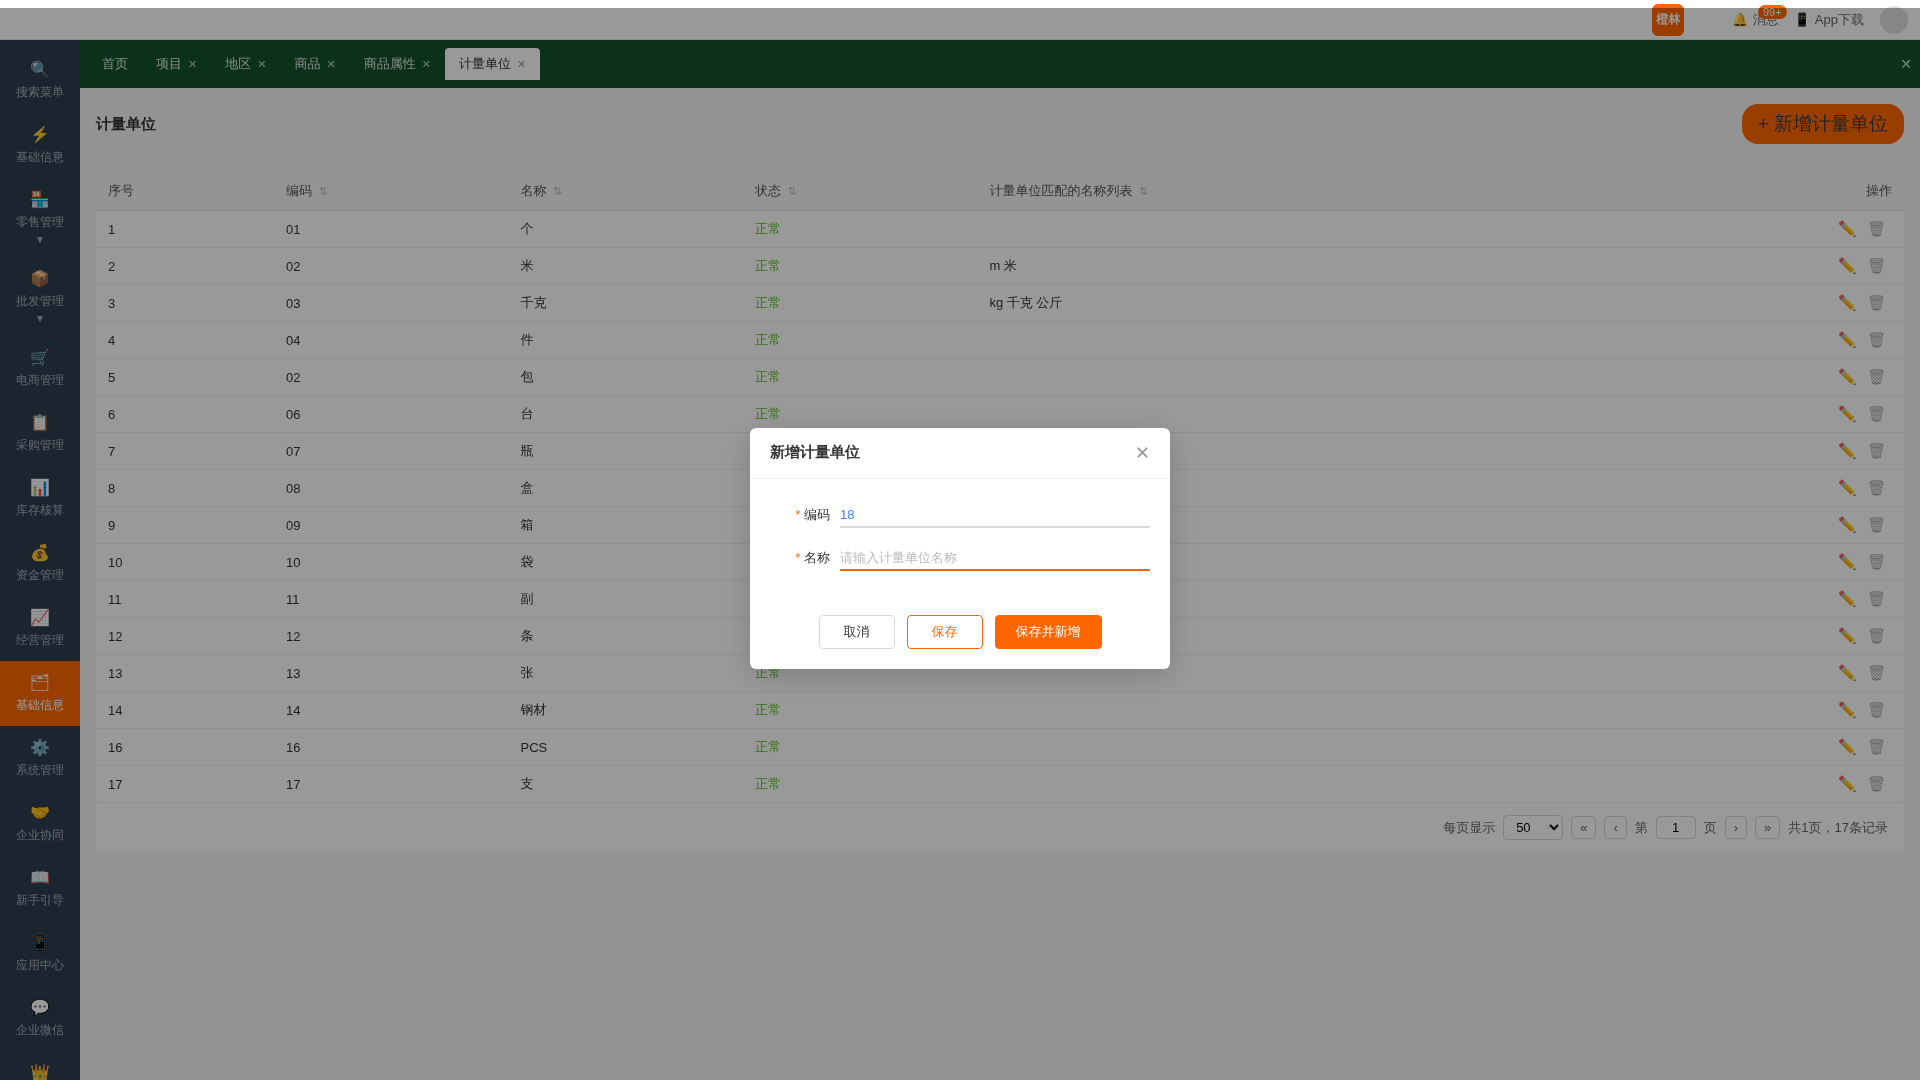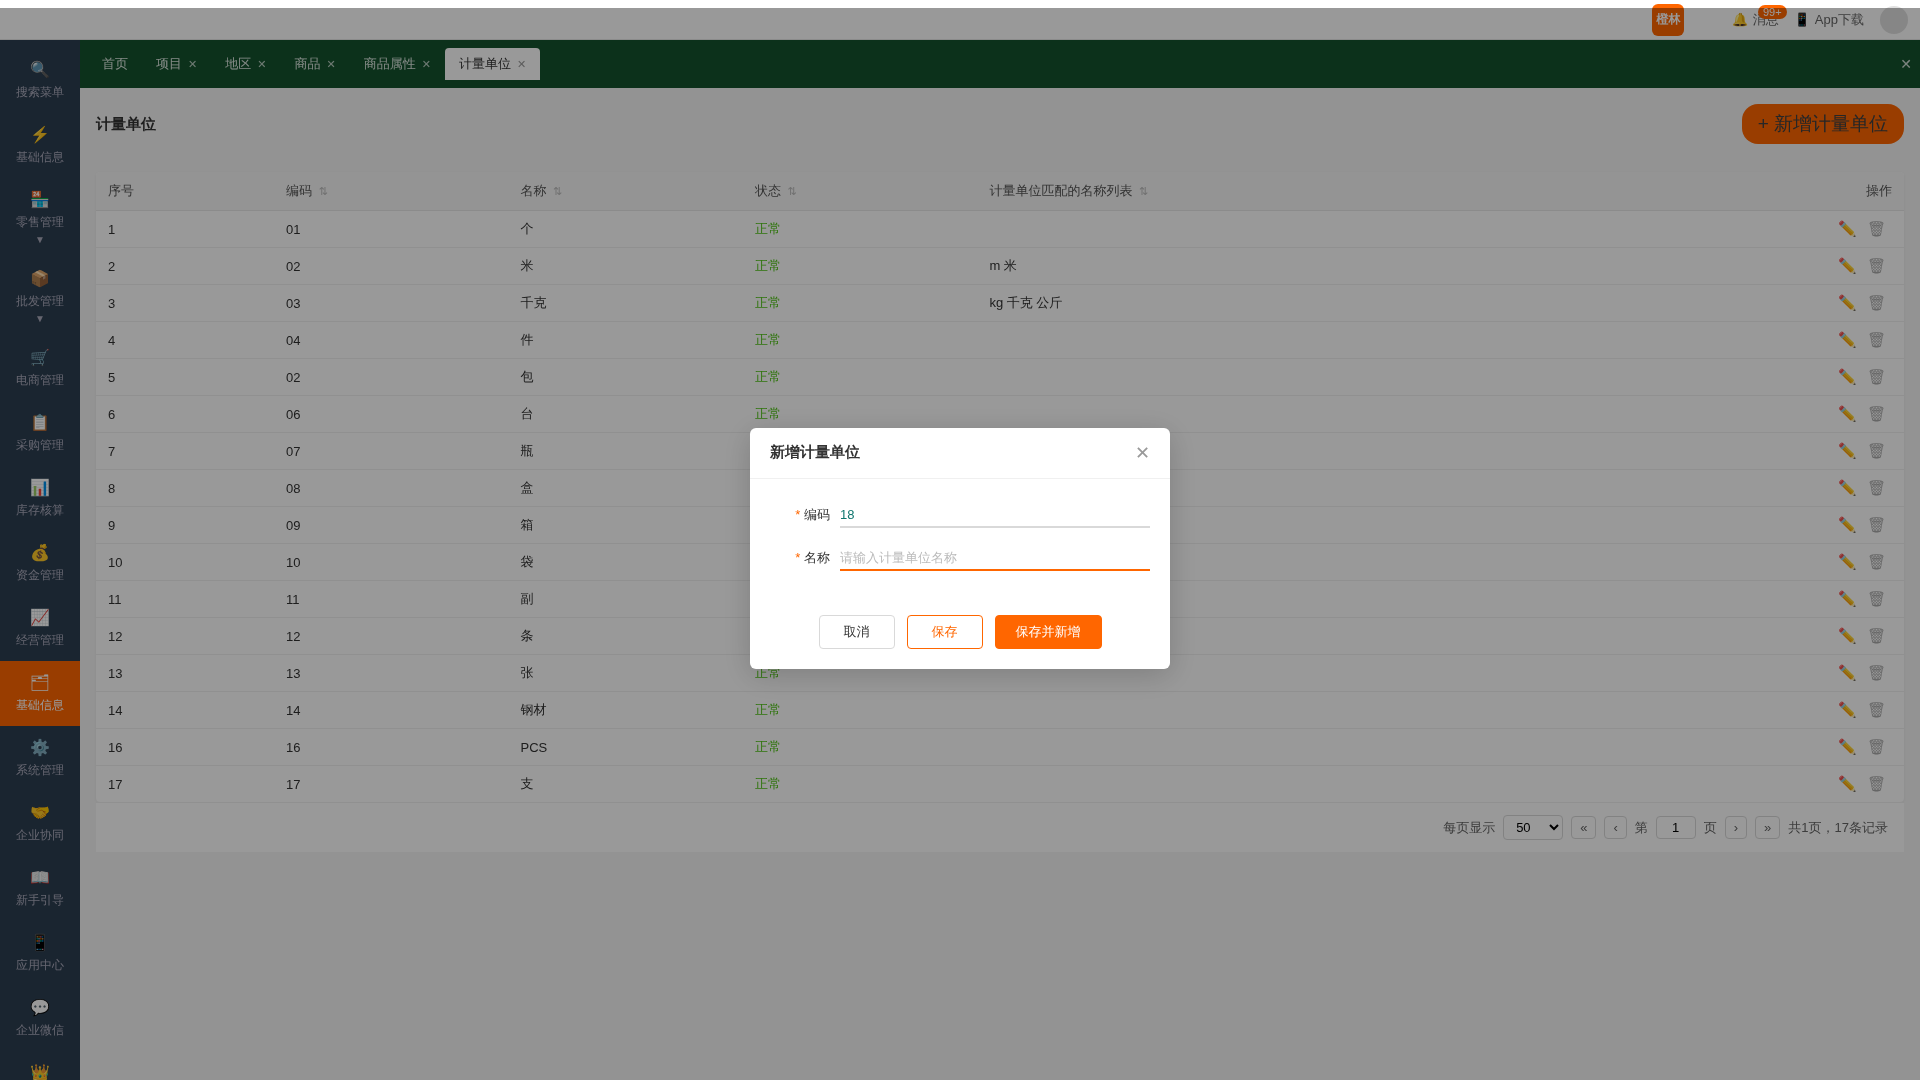--- a/index.html
+++ b/index.html
@@ -62,21 +62,21 @@
     .overlay { position: fixed; top: 8px; left: 0; width: 100%; height: 100%; background: rgba(0,0,0,0.4); z-index: 100; display: flex; align-items: center; justify-content: center; }
 
     
     .dialog { background: #fff; border-radius: 6px; width: 420px; box-shadow: 0 6px 30px rgba(0,0,0,0.18); overflow: hidden; }
     .dialog-header { padding: 14px 20px; display: flex; align-items: center; justify-content: space-between; border-bottom: 1px solid #f0f0f0; }
     .dialog-title { font-size: 15px; font-weight: bold; color: #333; }
     .dialog-close { font-size: 18px; color: #999; cursor: pointer; }
     .dialog-body { padding: 24px 20px 16px; }
     .form-row { display: flex; align-items: center; margin-bottom: 18px; }
     .form-label { width: 60px; text-align: right; margin-right: 10px; color: #333; font-size: 13px; flex-shrink: 0; }
-    .form-input { flex: 1; border: none; border-bottom: 2px solid #d9d9d9; outline: none; padding: 4px 0; font-size: 13px; color: #0f766e; background: transparent; }
+    .form-input { flex: 1; border: none; border-bottom: 2px solid #d9d9d9; outline: none; padding: 4px 0; font-size: 13px; color: #3b82f6; background: transparent; }
     .form-input.active { border-bottom-color: #f60; }
     .form-input::placeholder { color: #bbb; }
     .dialog-footer { padding: 10px 20px 20px; display: flex; justify-content: center; gap: 12px; }
     .btn-cancel { border: 1px solid #d9d9d9; background: #fff; color: #333; border-radius: 4px; padding: 7px 24px; font-size: 13px; cursor: pointer; }
     .btn-save { border: 1px solid #f60; background: #fff; color: #f60; border-radius: 4px; padding: 7px 24px; font-size: 13px; cursor: pointer; }
     .btn-save-new { border: 1px solid #f60; background: #f60; color: #fff; border-radius: 4px; padding: 7px 20px; font-size: 13px; cursor: pointer; }
   </style>
 </head>
 <body>
 

